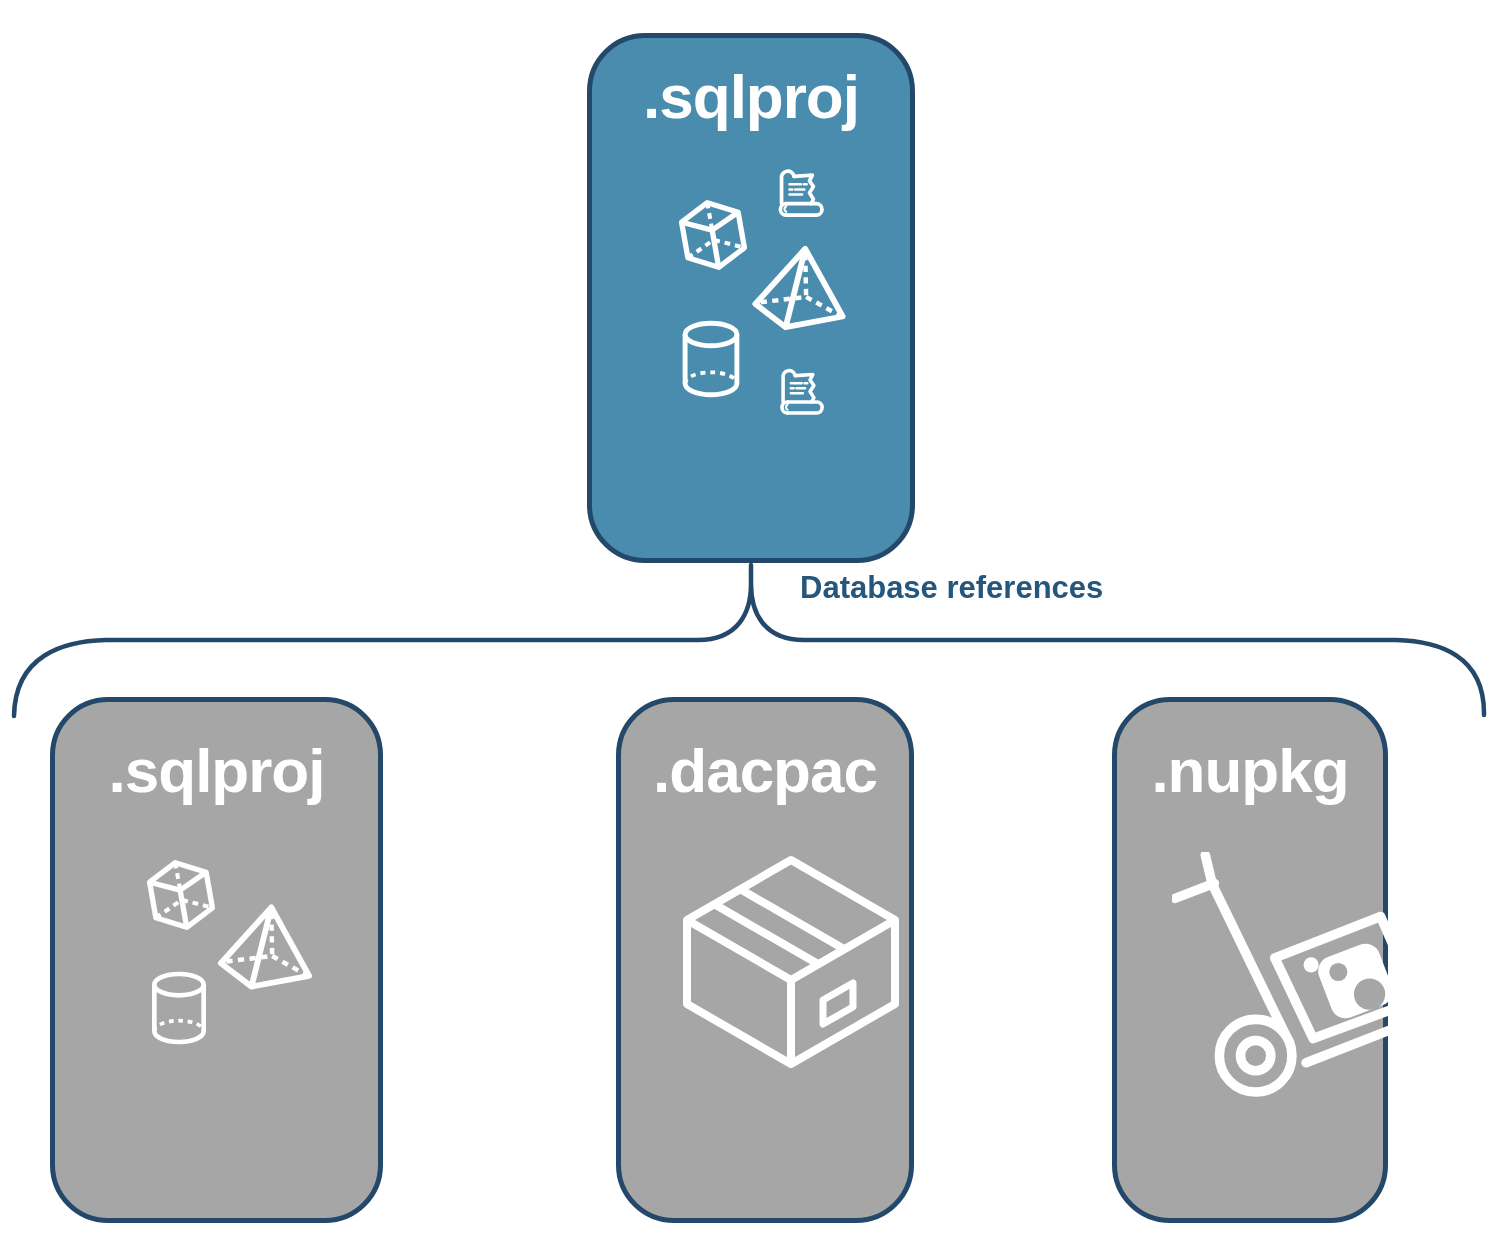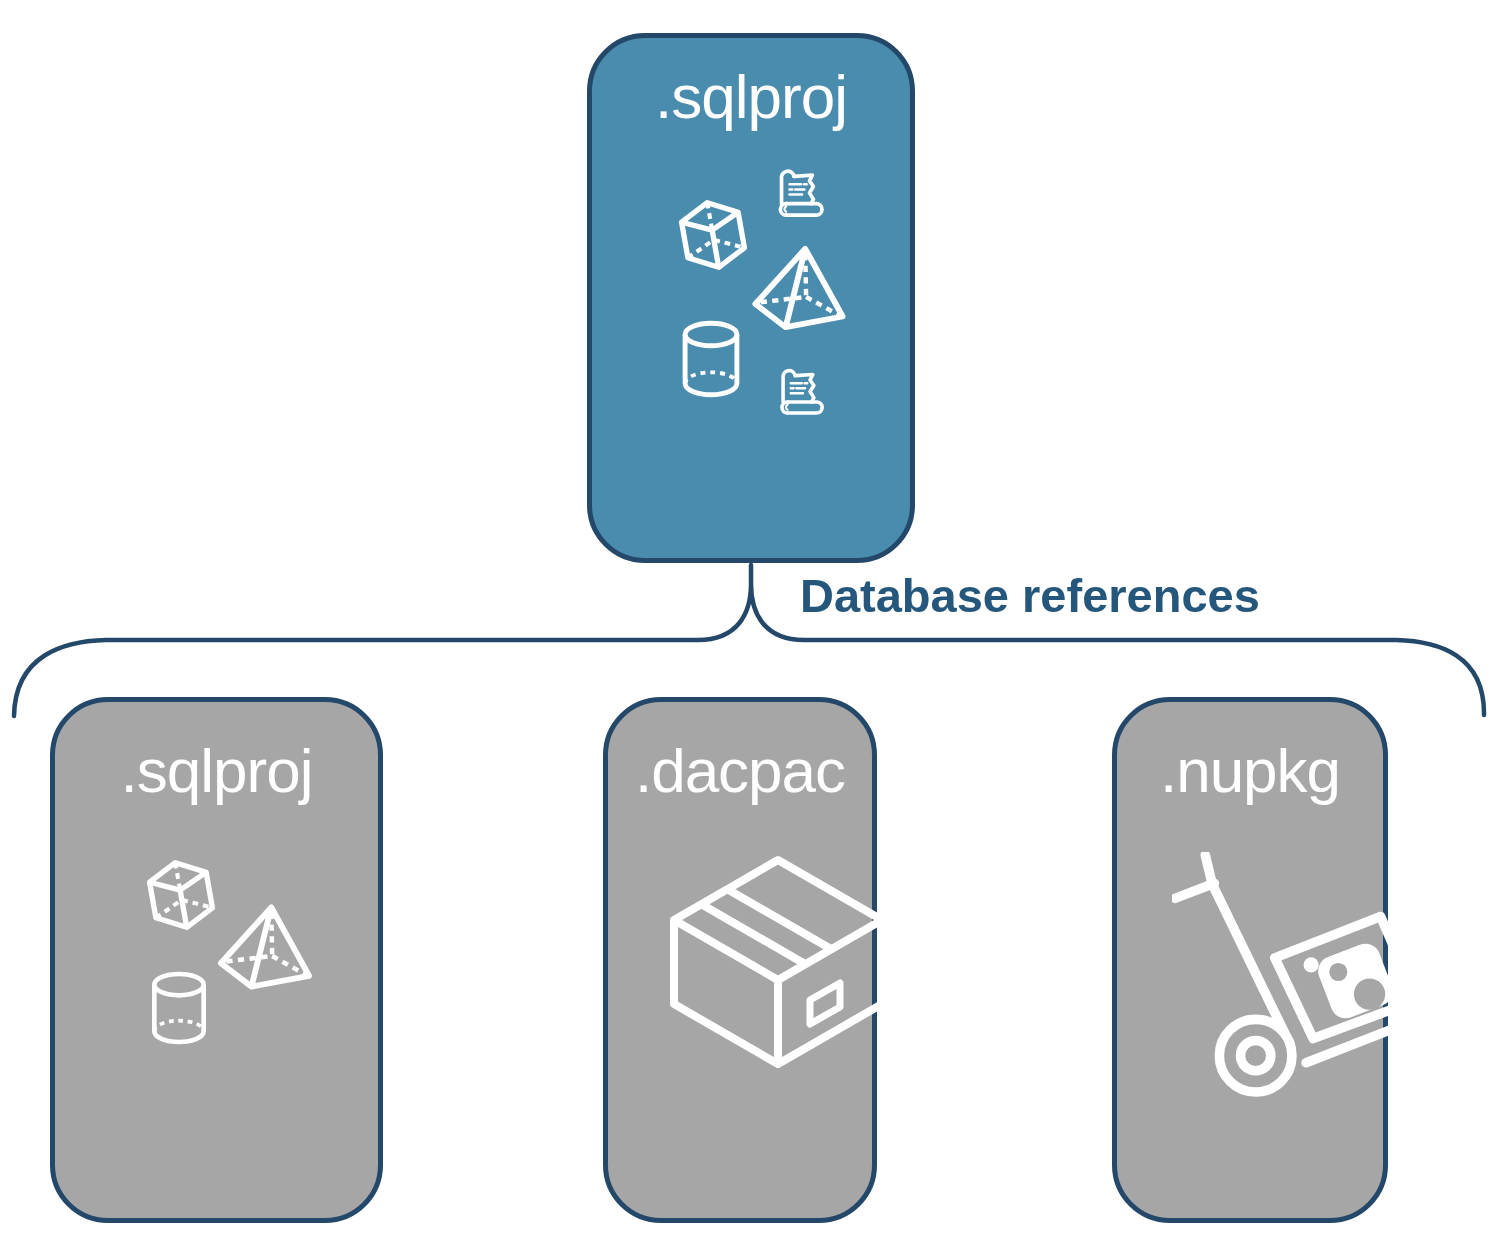--- a/index.html
+++ b/index.html
@@ -14,36 +14,36 @@
     position:absolute;
     border:5.5px solid #24486A;
     border-radius:58px;
     box-sizing:border-box;
   }
   .card.primary{ background:#4A8CAD; }
   .card.gray{ background:#A6A6A6; }
   .card-title{
     text-align:center;
     color:#ffffff;
-    font-weight:400;
+    font-weight:700;
     font-size:62px;
     letter-spacing:-1px;
     line-height:1;
   }
   .card.primary .card-title{ margin-top:28px; }
   .card.gray .card-title{ margin-top:38px; }
   .icon{ position:absolute; }
   .connector-svg{
     position:absolute;left:0;top:0;width:1500px;height:1250px;
     pointer-events:none;
   }
   .connector-label{
     position:absolute;
     left:800px;top:572px;
-    font-size:47px;
+    font-size:31px;
     font-weight:800;
     color:#25567B;
     line-height:1;
     white-space:nowrap;
   }
 </style>
 </head>
 <body>
 
 <div class="canvas">
@@ -128,21 +128,21 @@
 
     <svg class="icon" style="left:90px;top:266px;width:68px;height:80px;" viewBox="0 0 100 120">
       <g fill="none" stroke="#fff" stroke-width="7">
         <ellipse cx="50" cy="25" rx="37" ry="16"></ellipse>
         <path d="M13,25 L13,95 M87,25 L87,95 M13,95 A37,16 0 0 0 87,95"></path>
         <path stroke-dasharray="7 7" stroke-width="5.5" d="M13,95 A37,16 0 0 1 87,95"></path>
       </g>
     </svg>
   </div>
 
-  <div class="card gray" style="left:603px;top:697px;width:274px;height:526px;">
+  <div class="card gray" style="left:616px;top:697px;width:298px;height:526px;">
     <div class="card-title">.dacpac</div>
 
     <svg class="icon" style="left:50px;top:130px;width:240px;height:262px;" viewBox="0 0 240 230">
       <g fill="none" stroke="#fff" stroke-width="8" stroke-linejoin="round">
         <path d="M120,12 L224,72 L224,156 L120,216 L16,156 L16,72 Z"></path>
         <path d="M16,72 L120,132 L224,72 M120,132 L120,216"></path>
         <path d="M69,41 L173,101 M43,56 L147,116"></path>
         <path d="M152,152 L182,135 L182,159 L152,176 Z" stroke-width="7"></path>
       </g>
     </svg>

